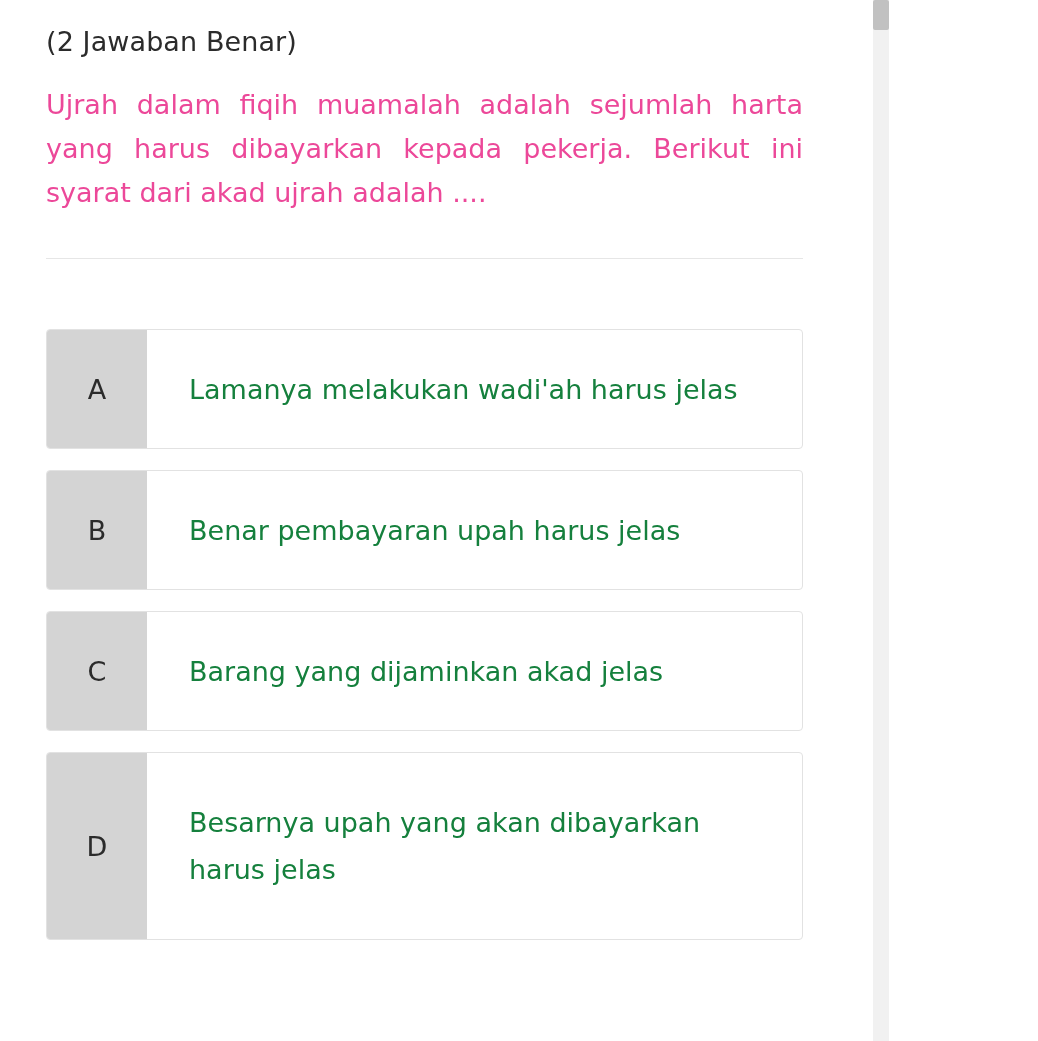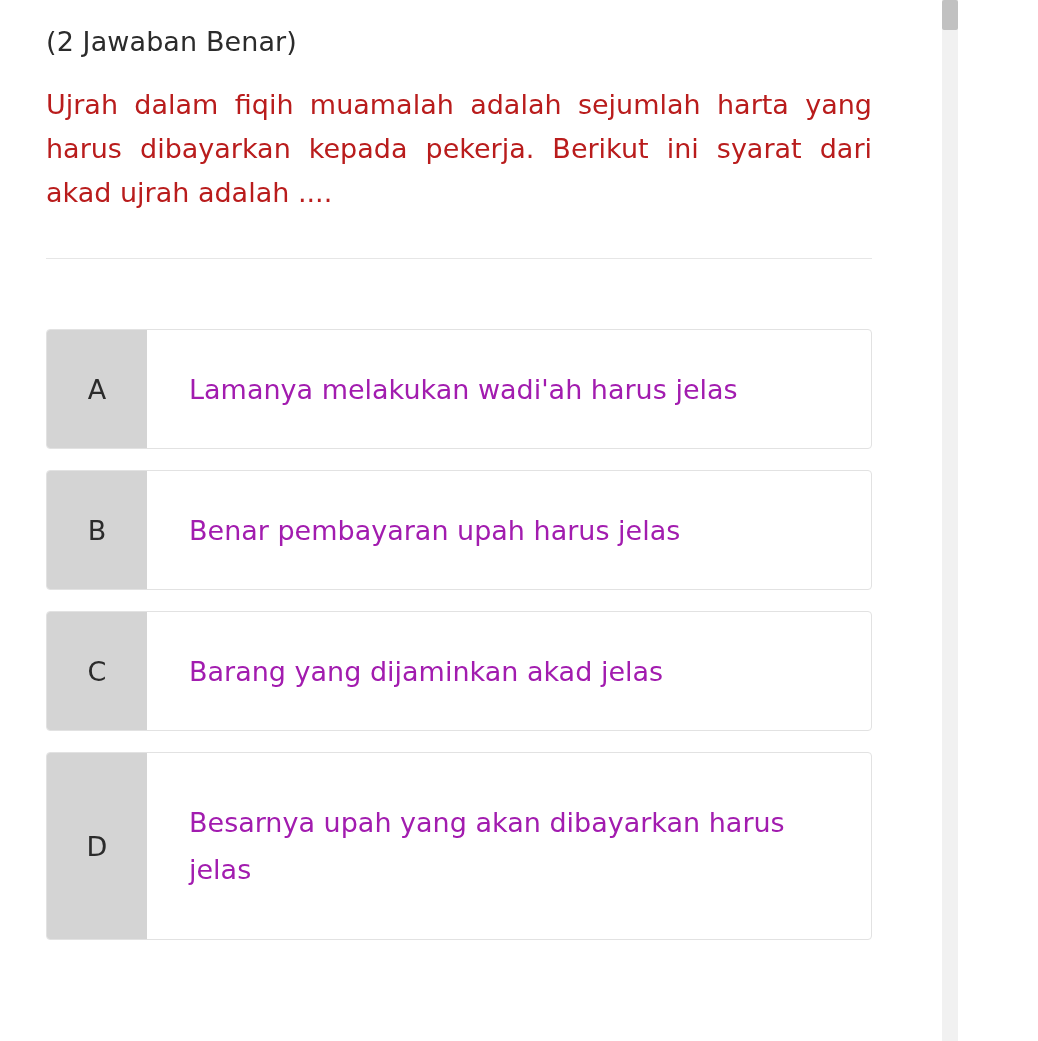--- a/index.html
+++ b/index.html
@@ -9,39 +9,39 @@
   body {
     width: 1038px;
     height: 1041px;
     background: #ffffff;
     font-family: "DejaVu Sans", "Liberation Sans", sans-serif;
     color: #222222;
     overflow: hidden;
   }
   .page {
     position: relative;
-    width: 958px;
+    width: 889px;
     height: 1041px;
     box-sizing: border-box;
   }
   .content {
     padding: 24px 86px 0 46px;
     box-sizing: border-box;
   }
   .answer-count {
     font-size: 27px;
     line-height: 1.3;
     color: #2b2b2b;
     margin: 0 0 24px 0;
     letter-spacing: 0.1px;
   }
   .question-text {
     font-size: 27px;
     line-height: 1.62;
-    color: #b91c1c;
+    color: #ec4899;
     text-align: justify;
     text-justify: inter-word;
     margin: 0;
     padding-right: 0px;
   }
   .divider {
     margin: 44px 0 0 0;
     border: 0;
     border-top: 1px solid #e6e6e6;
     height: 0;
@@ -70,21 +70,21 @@
     font-size: 27px;
     color: #2b2b2b;
   }
   .option-text {
     flex: 1;
     display: flex;
     align-items: center;
     padding: 18px 22px 18px 42px;
     font-size: 27px;
     line-height: 1.75;
-    color: #a21caf;
+    color: #15803d;
     box-sizing: border-box;
   }
   .option.tall {
     min-height: 186px;
   }
   .scrollbar-track {
     position: absolute;
     top: 0;
     right: 0;
     width: 16px;

